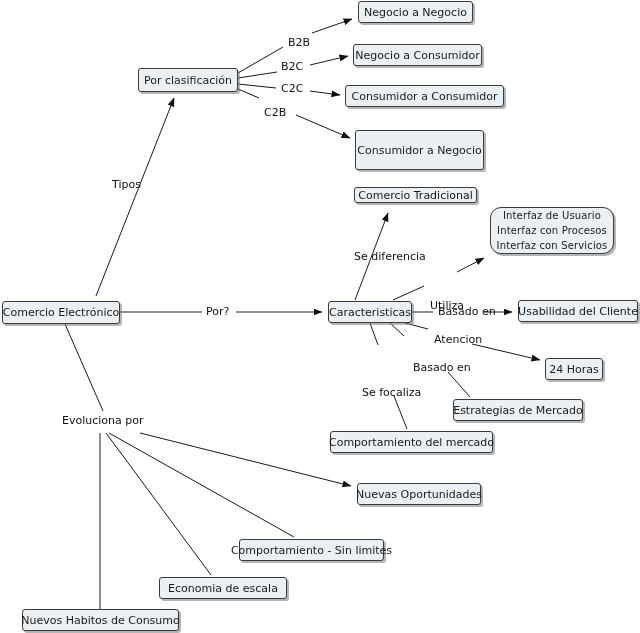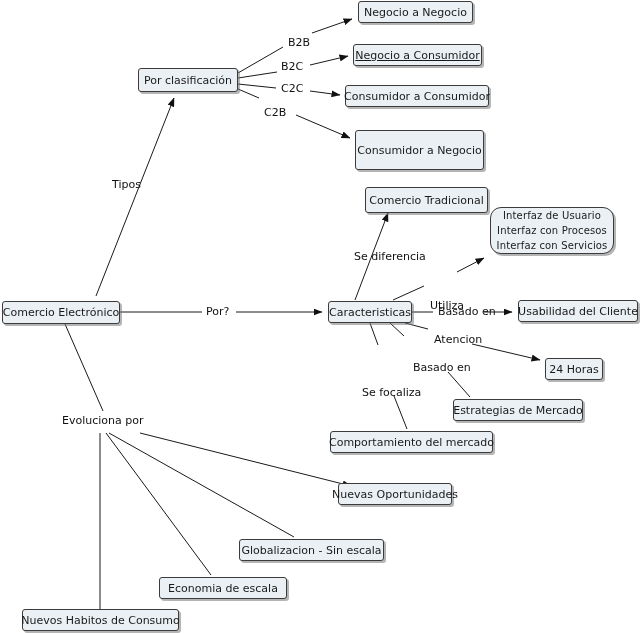--- a/index.html
+++ b/index.html
@@ -96,34 +96,34 @@
         <line x1="109" y1="433" x2="294" y2="537" stroke="#1a1a1a" stroke-width="1"></line>
         <line x1="106" y1="433" x2="211" y2="575" stroke="#1a1a1a" stroke-width="1"></line>
         <line x1="100" y1="433" x2="100" y2="620" stroke="#1a1a1a" stroke-width="1"></line>
       </g>
   </svg>
 
   <div id="node-layer">
       <div class="node" style="left: 2px; top: 301px; width: 118px; height: 23px;">Comercio Electrónico</div>
       <div class="node" style="left: 138px; top: 68px; width: 100px; height: 24px;">Por clasificación</div>
       <div class="node" style="left: 358px; top: 1px; width: 115px; height: 22px;">Negocio a Negocio</div>
-      <div class="node" style="left: 353px; top: 44px; width: 129px; height: 22px; text-decoration: underline;">Negocio a Consumidor</div>
-      <div class="node" style="left: 345px; top: 85px; width: 144px; height: 22px;">Consumidor a Consumidor</div>
+      <div class="node" style="left: 353px; top: 44px; width: 129px; height: 22px;">Negocio a Consumidor</div>
+      <div class="node" style="left: 345px; top: 85px; width: 159px; height: 22px;">Consumidor a Consumidor</div>
       <div class="node" style="left: 355px; top: 130px; width: 129px; height: 40px;">Consumidor a Negocio</div>
-      <div class="node" style="left: 354px; top: 187px; width: 123px; height: 26px; margin-left: 11px;">Comercio Tradicional</div>
+      <div class="node" style="left: 354px; top: 187px; width: 123px; height: 16px;">Comercio Tradicional</div>
       <div class="node multiline" style="left: 490px; top: 207px; width: 124px; height: 47px;">Interfaz de Usuario
 Interfaz con Procesos
 Interfaz con Servicios</div>
       <div class="node" style="left: 328px; top: 301px; width: 84px; height: 22px;">Caracteristicas</div>
       <div class="node" style="left: 518px; top: 300px; width: 120px; height: 22px;">Usabilidad del Cliente</div>
       <div class="node" style="left: 545px; top: 358px; width: 58px; height: 22px;">24 Horas</div>
       <div class="node" style="left: 453px; top: 399px; width: 130px; height: 22px;">Estrategias de Mercado</div>
       <div class="node" style="left: 330px; top: 431px; width: 163px; height: 22px;">Comportamiento del mercado</div>
-      <div class="node" style="left: 338px; top: 483px; width: 114px; height: 22px;">Nuevas Oportunidades</div>
-      <div class="node" style="left: 239px; top: 539px; width: 145px; height: 22px;">Globalizacion - Sin escala</div>
+      <div class="node" style="left: 357px; top: 483px; width: 124px; height: 22px;">Nuevas Oportunidades</div>
+      <div class="node" style="left: 239px; top: 539px; width: 145px; height: 22px;">Comportamiento - Sin limites</div>
       <div class="node" style="left: 159px; top: 577px; width: 128px; height: 22px;">Economia de escala</div>
       <div class="node" style="left: 22px; top: 609px; width: 157px; height: 22px;">Nuevos Habitos de Consumo</div>
     </div>
   <div id="label-layer">
       <div class="edge-label" style="left: 112px; top: 178px;">Tipos</div>
       <div class="edge-label" style="left: 288px; top: 36px;">B2B</div>
       <div class="edge-label" style="left: 281px; top: 60px;">B2C</div>
       <div class="edge-label" style="left: 281px; top: 82px;">C2C</div>
       <div class="edge-label" style="left: 264px; top: 106px;">C2B</div>
       <div class="edge-label" style="left: 206px; top: 305px;">Por?</div>

